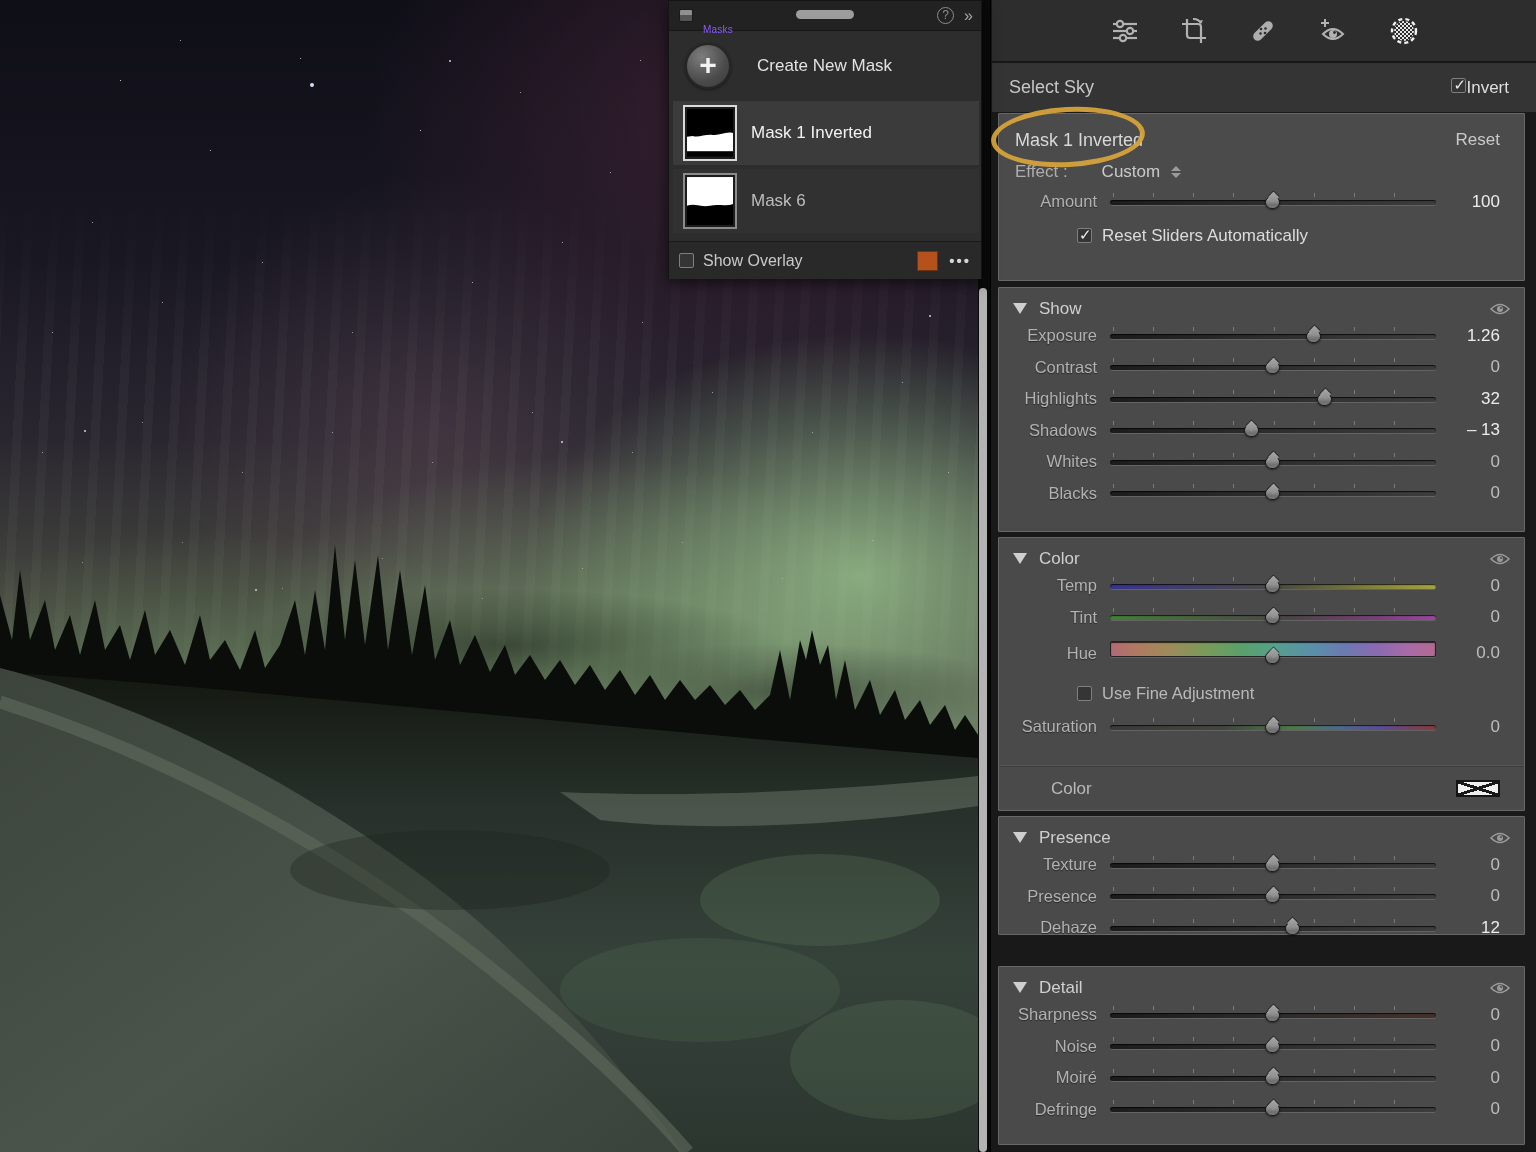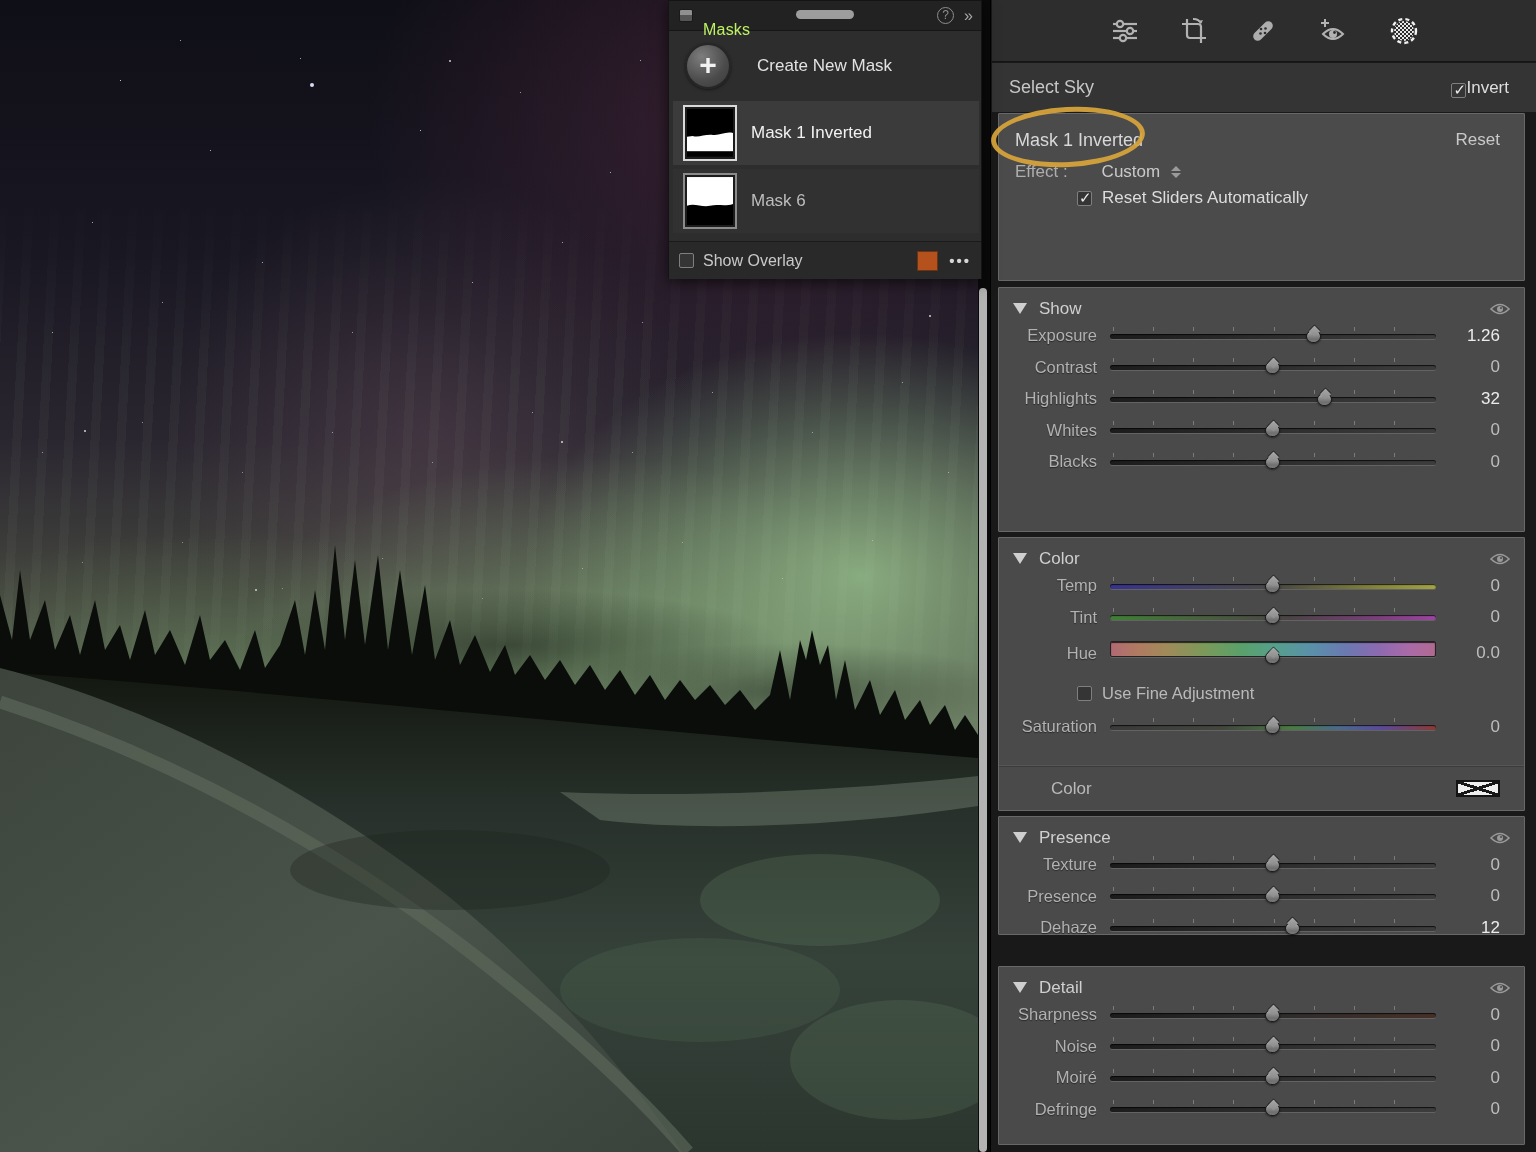--- a/index.html
+++ b/index.html
@@ -58,21 +58,21 @@
   #gutter { left:978px; top:0; width:12px; height:1152px; background:#0a0a0a; z-index:1; }
   #left-scrollbar { z-index:2; }
 
   
   #masks-panel { left:668px; top:0; width:314px; height:279px; background:#2d2d2d;
     border:1px solid #141414; box-shadow:0 4px 14px rgba(0,0,0,.6); z-index:3; }
   #masks-header { position:absolute; left:0; top:0; width:100%; height:30px; background:#222;
     border-bottom:1px solid #161616; display:flex; align-items:center; padding:0 10px; }
   .mh-sq { width:14px; height:13px; border-radius:2px; margin-right:10px;
     background:linear-gradient(180deg,#909090 0 45%,#555 45%); border:1px solid #1a1a1a; }
-  #masks-title { color:#bef264; font-size:16px; letter-spacing:.2px;margin-top:28px; }
+  #masks-title { color:#8b5cf6; font-size:10px; letter-spacing:.2px;margin-top:28px; }
   #masks-grip { position:absolute; left:50%; top:9px; width:58px; height:9px; margin-left:-29px;
     background:#9d9d9d; border-radius:5px; }
   .mh-right { margin-left:auto; display:flex; align-items:center; gap:10px; }
   .help-circle { width:17px; height:17px; border:1.5px solid #8e8e8e; border-radius:50%;
     color:#8e8e8e; font-size:12px; line-height:15px; text-align:center; }
   .dbl-chev { color:#a8a8a8; font-size:16px; letter-spacing:-2px; }
   .mask-row { position:absolute; left:6px; width:302px; display:flex; align-items:center; }
   #row-create { top:38px; height:54px; }
   .create-circle { width:46px; height:46px; border-radius:50%; margin-left:10px;
     background:radial-gradient(circle at 35% 28%, #7d7d7d, #4b4b4b 60%, #3a3a3a);
@@ -101,21 +101,21 @@
   
   #right-panel { left:990px; top:0; width:546px; height:1152px; background:#191919; z-index:2;
     border-left:1px solid #000; }
   .rp { position:absolute; }
   #toolbar { left:1px; top:0; width:545px; height:62px; background:#2d2d2d;
     border-bottom:1px solid #151515; display:flex; align-items:center; justify-content:center; gap:39px; }
   #toolbar svg { display:block; }
   #selectsky { left:1px; top:63px; width:545px; height:49px; background:#343434;
     display:flex; align-items:center; padding:0 28px 0 17px; }
   #selectsky .name { color:#c6c6c6; font-size:18px; }
-  #selectsky .right { margin-left:auto; display:flex; align-items:flex-end; }
+  #selectsky .right { margin-left:auto; display:flex; align-items:flex-start; }
   #selectsky .right .lbl { color:#dedede; font-size:17px; }
 
   .card { position:absolute; left:7px; width:527px; background:#4a4a4a;
     border:1px solid #686868; border-radius:1px; }
   #card-mask { top:113px; height:168px; background:#4b4b4b; }
   #card-tone { top:287px; height:245px; }
   #card-color { top:537px; height:274px; }
   #card-presence { top:816px; height:119px; }
   #card-detail { top:966px; height:179px; }
 
@@ -322,20 +322,29 @@
       <span class="reset">Reset</span>
     </div>
     <div class="effectrow">
       <span class="efflabel">Effect :</span>
       <span class="effval">Custom</span>
       <span class="updown">
           <i class="u"></i>
           <i class="d"></i>
         </span>
     </div>
+    <div class="srow amountrow">
+      <span class="slabel">Amount</span>
+      <span class="slider">
+        <span class="ticks"></span>
+          <span class="track"></span>
+        <span class="sthumb" style="left: 50%;"></span>
+      </span>
+      <span class="sval strong">100</span>
+    </div>
     <div class="autorow">
       <span class="cbx checked"></span>
       <span class="lbl">Reset Sliders Automatically</span>
     </div>
   </div>
 
   <div id="card-tone" class="card">
     <div class="sec-head">
       <span class="tri"></span>
       <span class="sec-title">Show</span>
@@ -366,20 +375,29 @@
     <div class="srow">
       <span class="slabel">Highlights</span>
       <span class="slider">
           <span class="ticks"></span>
           <span class="track"></span>
           <span class="sthumb" style="left: 66%;"></span>
         </span>
       <span class="sval strong">32</span>
     </div>
     <div class="srow">
+      <span class="slabel">Shadows</span>
+      <span class="slider">
+          <span class="ticks"></span>
+          <span class="track"></span>
+          <span class="sthumb" style="left: 43.5%;"></span>
+        </span>
+      <span class="sval strong">– 13</span>
+    </div>
+    <div class="srow">
       <span class="slabel">Whites</span>
       <span class="slider">
           <span class="ticks"></span>
           <span class="track"></span>
           <span class="sthumb" style="left: 50%;"></span>
         </span>
       <span class="sval">0</span>
     </div>
     <div class="srow">
       <span class="slabel">Blacks</span>

